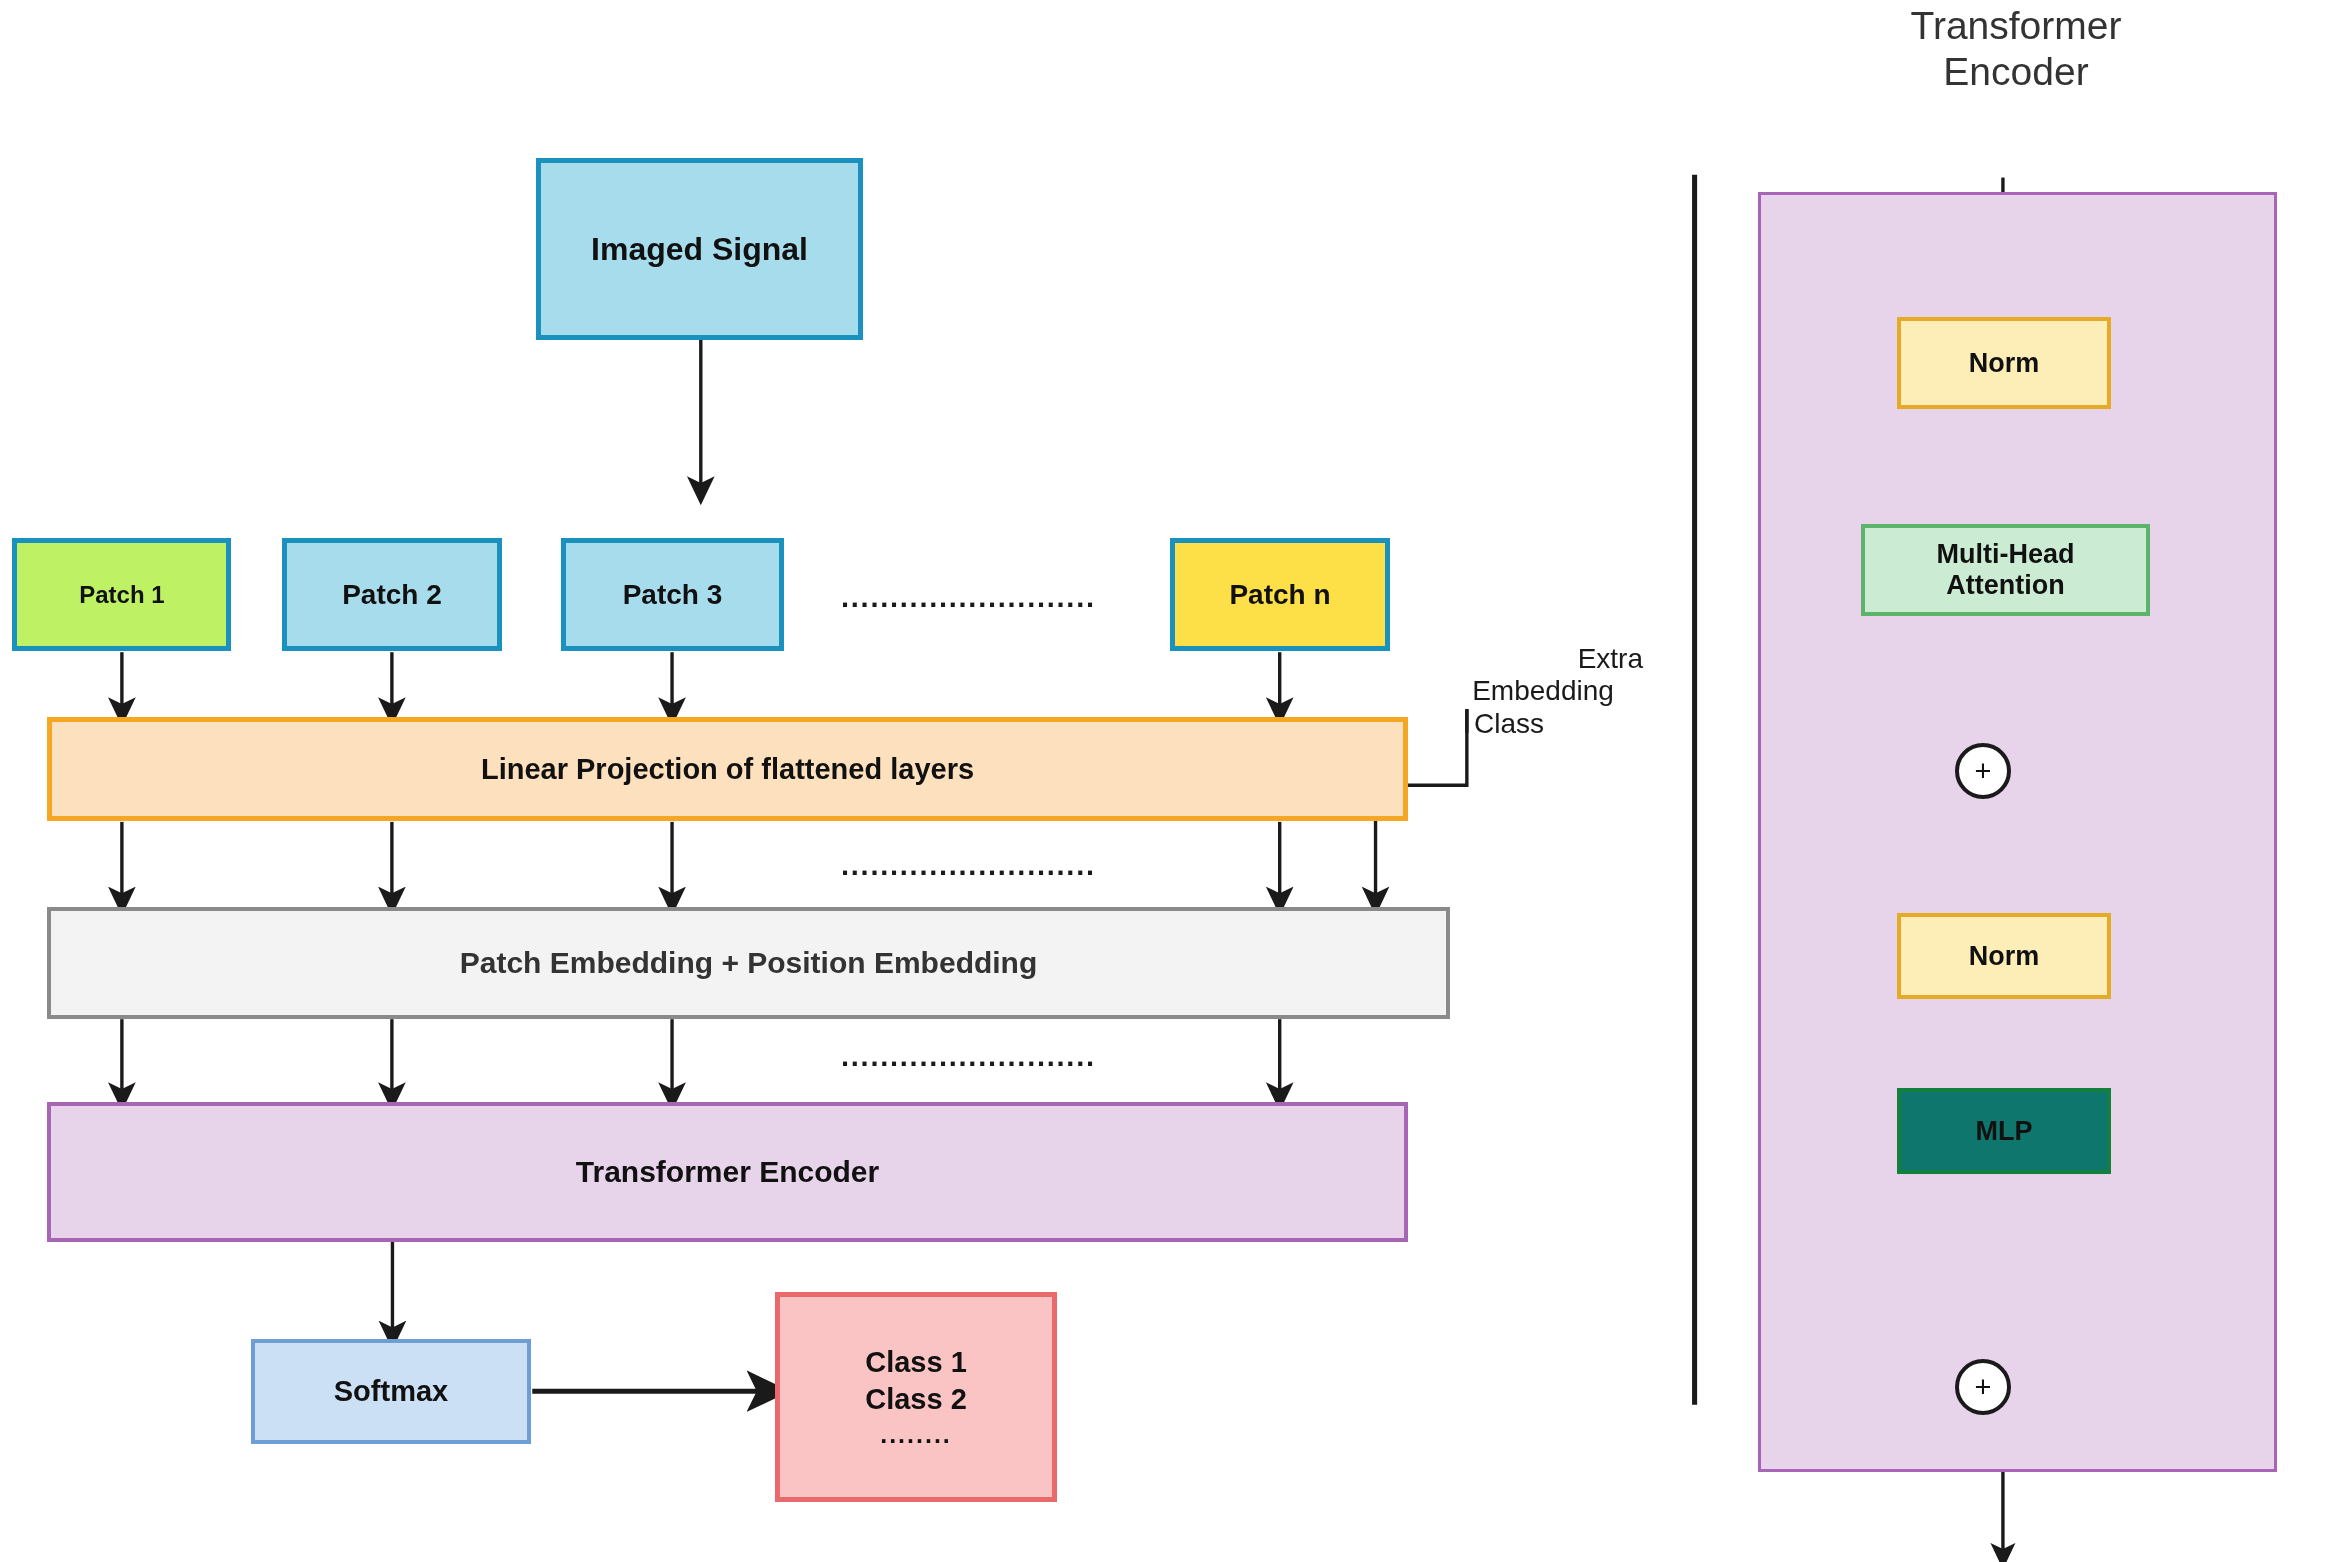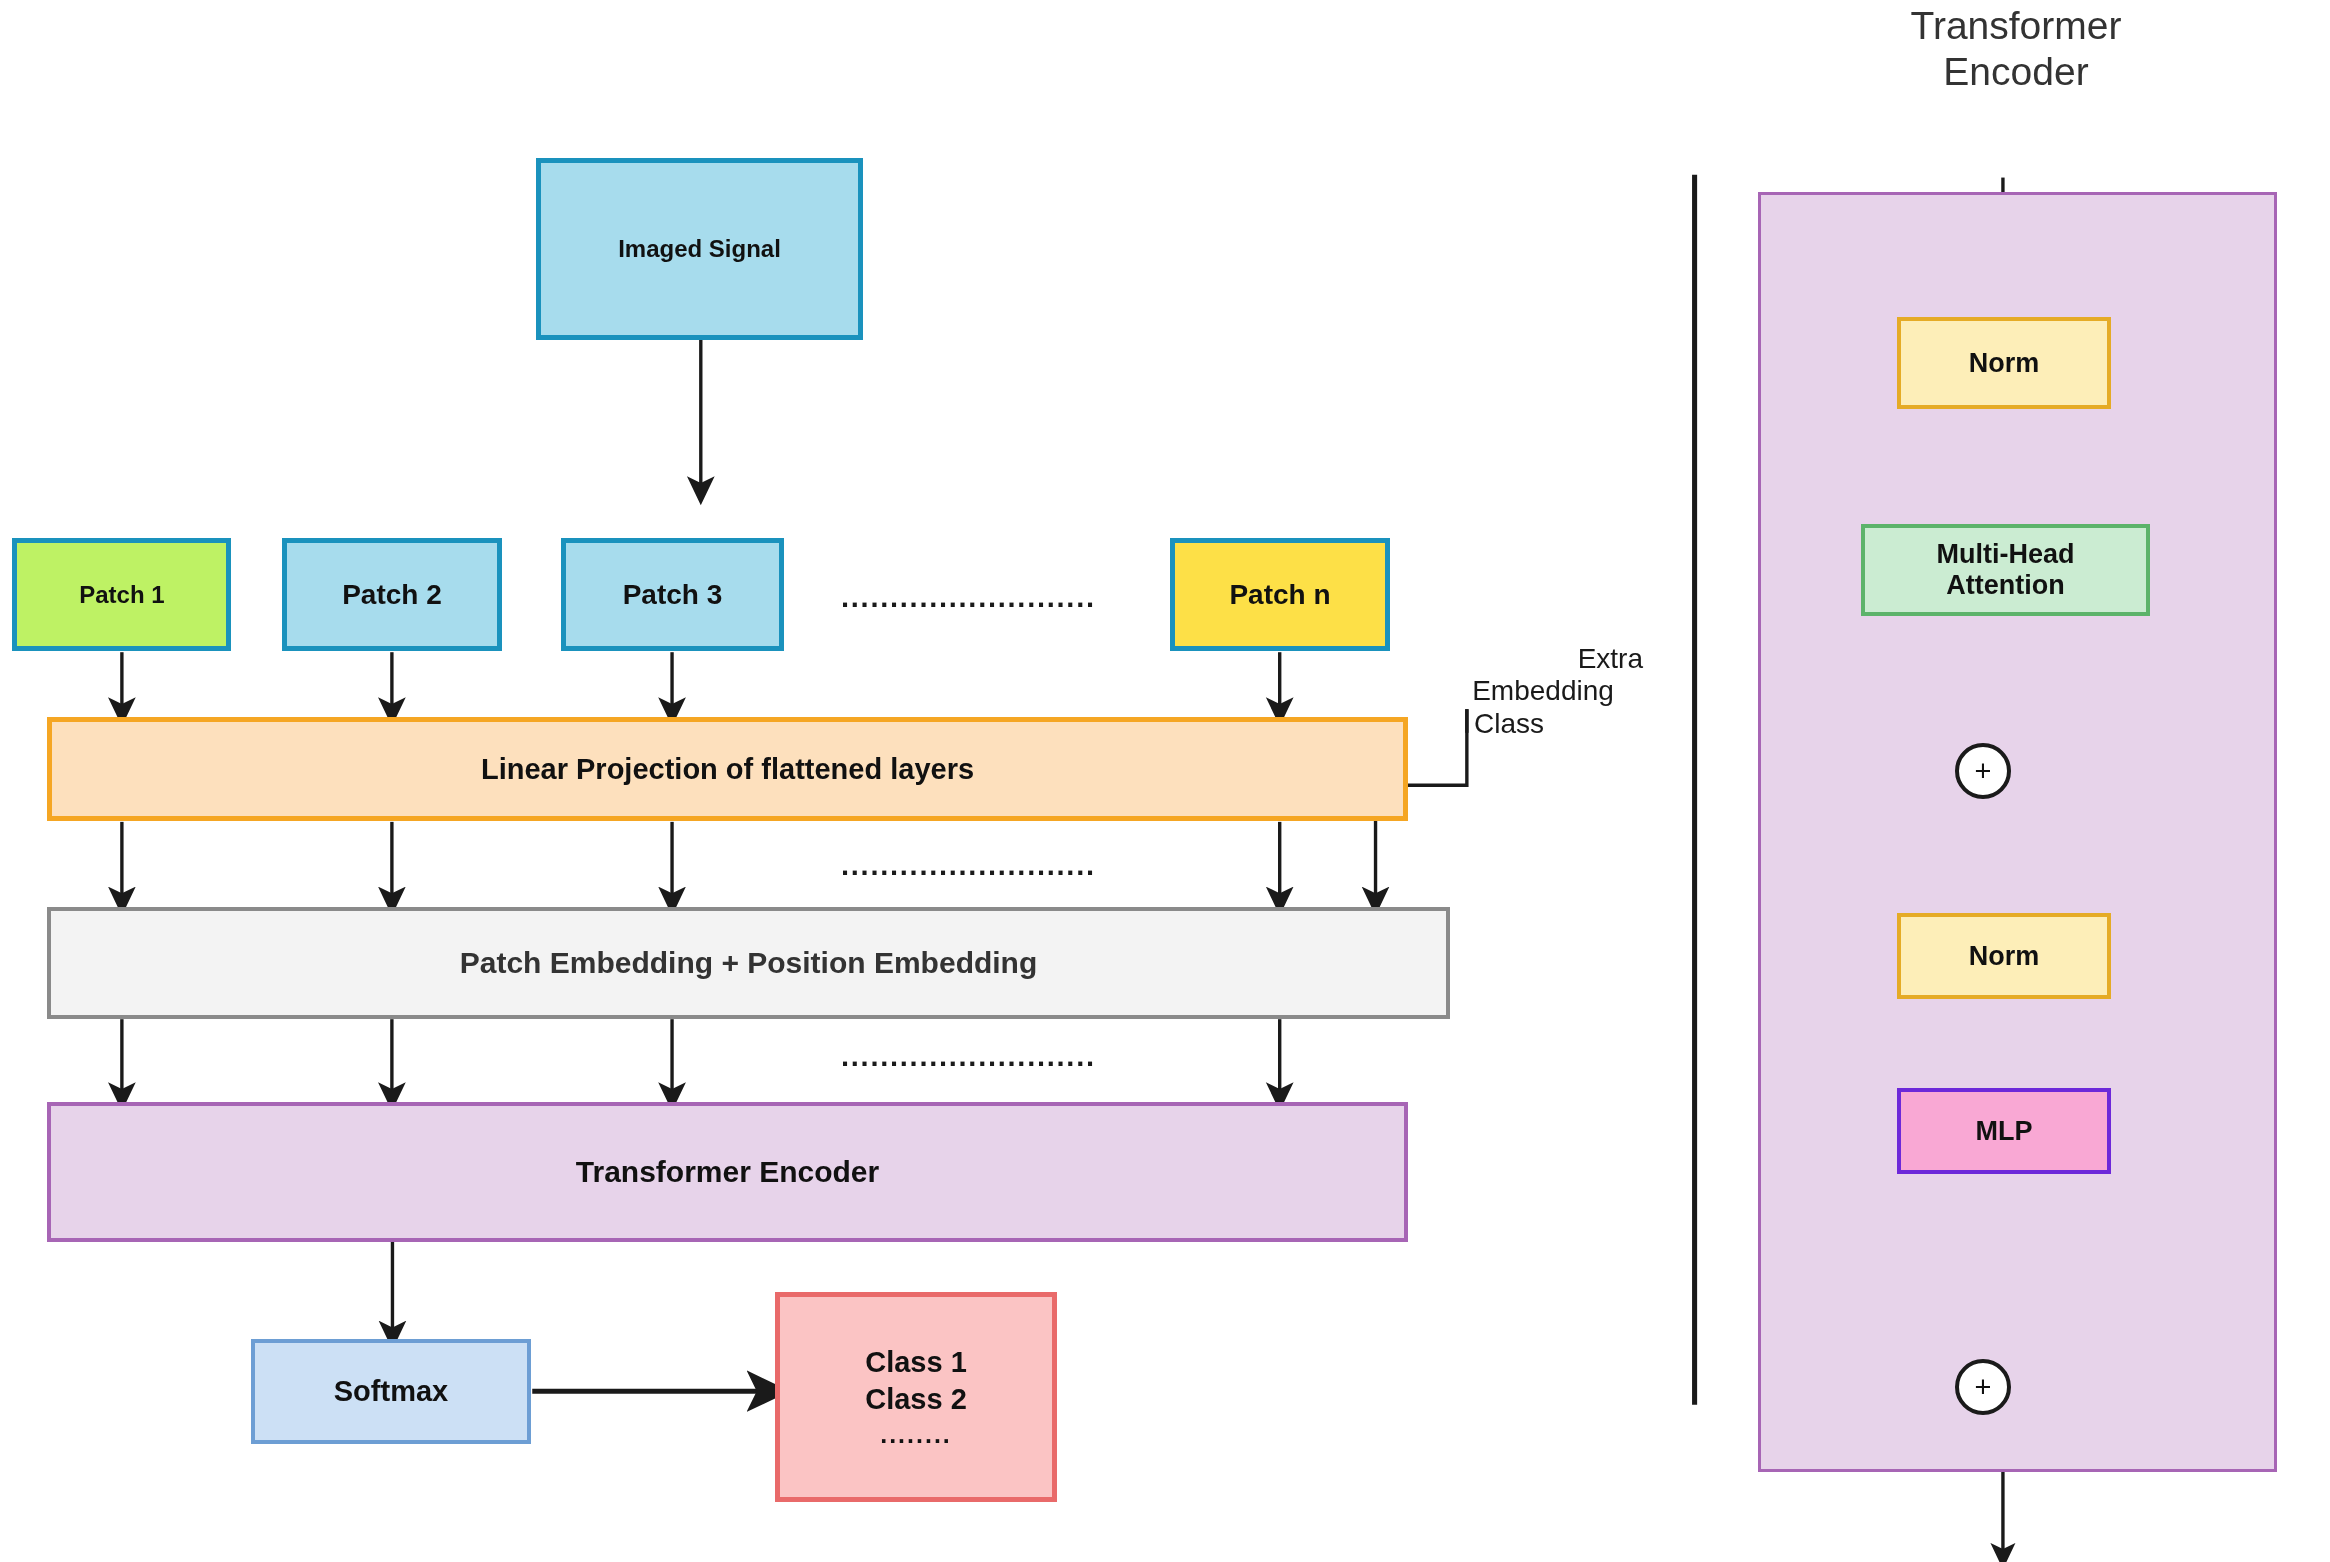--- a/index.html
+++ b/index.html
@@ -70,21 +70,21 @@
       <path d="M3553,2083 L3553,2408"></path>
       <path d="M3553,2512 L3553,2760"></path>
 
       <path d="M3553,500 L3900,500 L3900,1365 L3605,1365"></path>
 
       <path d="M3553,1533 L3905,1533 L3905,2460 L3605,2460"></path>
     </g>
   </svg>
 
   <div class="box" style="left:536px;top:158px;width:327px;height:182px;
-              background:#a7dced;border:5px solid #1a92bd;font-size:24px;">
+              background:#a7dced;border:5px solid #1a92bd;font-size:32px;">
     <span>Imaged Signal</span>
   </div>
 
   <div class="box" style="left:12.4px;top:538px;width:219px;height:113px;
               background:#bef264;border:5px solid #1a92bd;font-size:24px;">
     <span>Patch 1</span>
   </div>
   <div class="box" style="left:282px;top:538px;width:220px;height:113px;
               background:#a7dced;border:5px solid #1a92bd;font-size:28px;justify-content:center;">
     <span>Patch 2</span>
@@ -165,21 +165,21 @@
               font-weight:400;">
     <span>+</span>
   </div>
 
   <div class="box" style="left:1897px;top:913px;width:214px;height:86px;
               background:#fdeeb8;border:4px solid #e5ab26;font-size:27px;">
     <span>Norm</span>
   </div>
 
   <div class="box" style="left:1897px;top:1088px;width:214px;height:86px;
-              background:#f9a8d4;border:4px solid #6d28d9;font-size:27px;">
+              background:#0f766e;border:4px solid #15803d;font-size:27px;">
     <span>MLP</span>
   </div>
 
   <div class="box" style="left:1955px;top:1359px;width:56px;height:56px;border-radius:50%;
               background:#ffffff;border:4px solid #1a1a1a;font-size:29px;
               font-weight:400;">
     <span>+</span>
   </div>
 
 </div>

